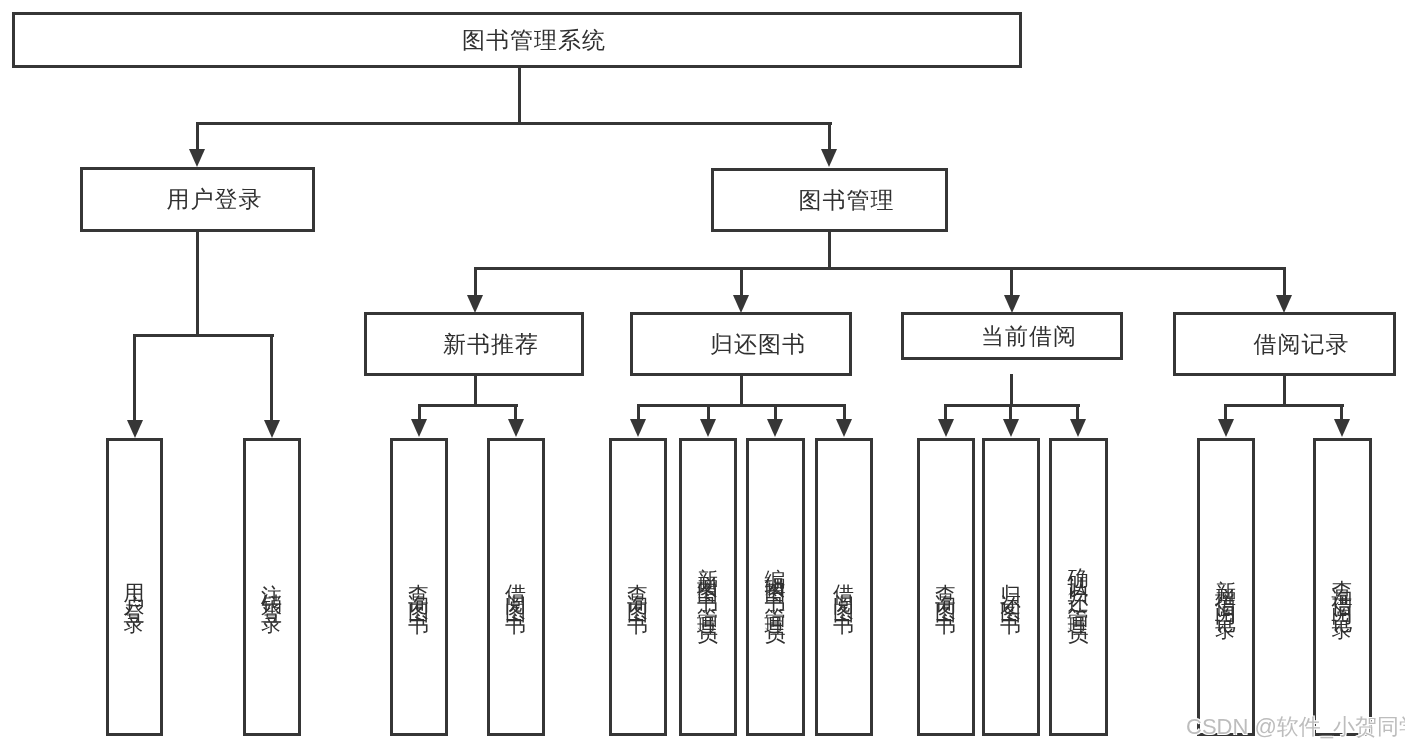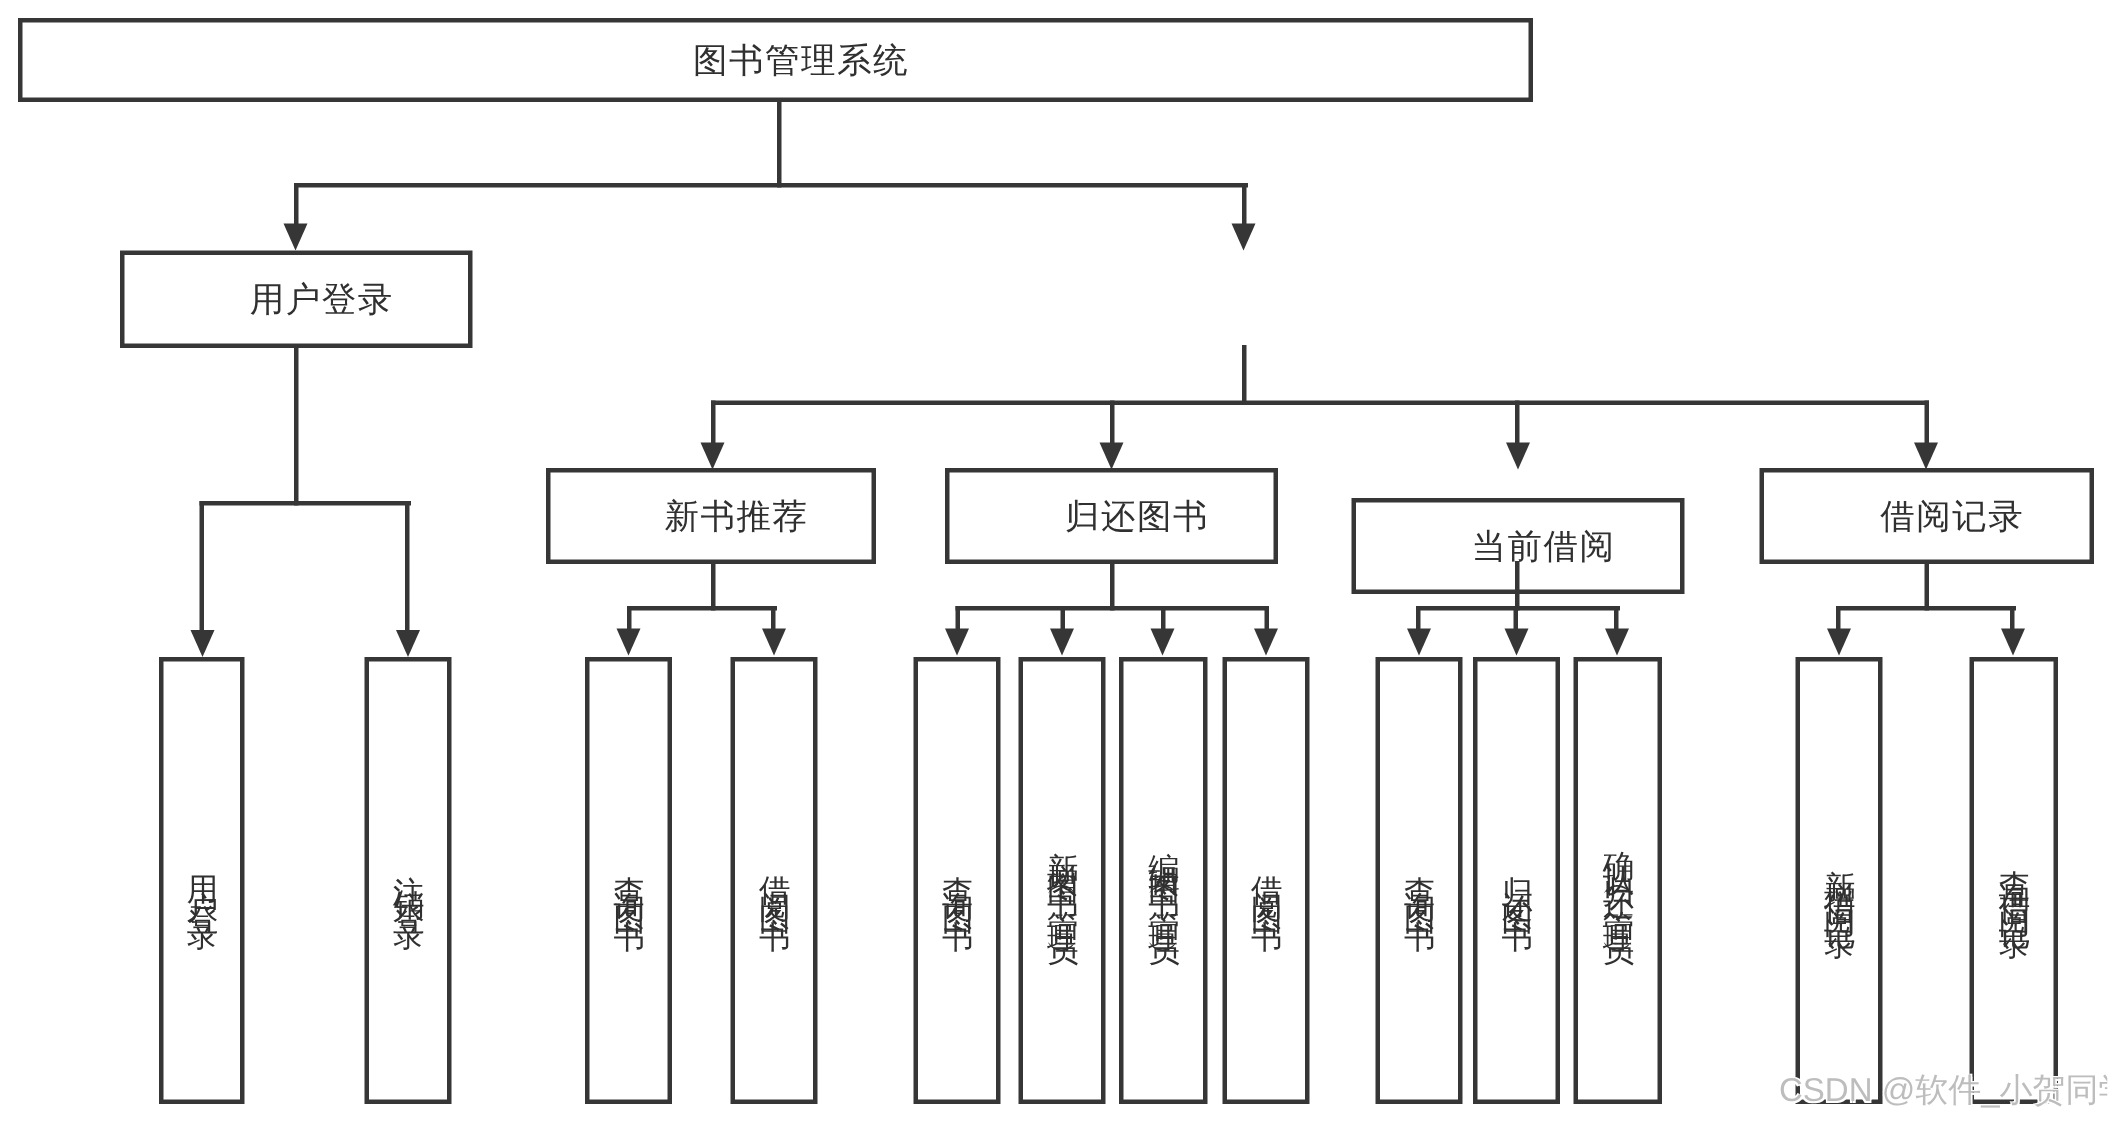--- a/index.html
+++ b/index.html
@@ -43,20 +43,23 @@
   <div class="line" style="left:518px;top:66px;width:3px;height:59px;"></div>
   <div class="line" style="left:196px;top:122px;width:636px;height:3px;"></div>
   <div class="line" style="left:196px;top:122px;width:3px;height:28px;"></div>
   <div class="arrow" style="left:189px;top:149px;"></div>
   <div class="line" style="left:828px;top:122px;width:3px;height:28px;"></div>
   <div class="arrow" style="left:821px;top:149px;"></div>
 
   <div class="box hbox" style="left:80px;top:167px;width:235px;height:65px;">
     <span>用户登录</span>
   </div>
+  <div class="box hbox" style="left:711px;top:168px;width:237px;height:64px;">
+    <span>图书管理</span>
+  </div>
 
   <div class="line" style="left:196px;top:230px;width:3px;height:107px;"></div>
   <div class="line" style="left:133px;top:334px;width:141px;height:3px;"></div>
   <div class="line" style="left:133px;top:334px;width:3px;height:88px;"></div>
   <div class="arrow" style="left:127px;top:420px;"></div>
   <div class="line" style="left:270px;top:334px;width:3px;height:88px;"></div>
   <div class="arrow" style="left:264px;top:420px;"></div>
 
   <div class="line" style="left:828px;top:230px;width:3px;height:40px;"></div>
   <div class="line" style="left:474px;top:267px;width:812px;height:3px;"></div>
@@ -68,21 +71,21 @@
   <div class="arrow" style="left:1004px;top:295px;"></div>
   <div class="line" style="left:1283px;top:267px;width:3px;height:31px;"></div>
   <div class="arrow" style="left:1276px;top:295px;"></div>
 
   <div class="box hbox" style="left:364px;top:312px;width:220px;height:64px;">
     <span>新书推荐</span>
   </div>
   <div class="box hbox" style="left:630px;top:312px;width:222px;height:64px;">
     <span>归还图书</span>
   </div>
-  <div class="box hbox" style="left:901px;top:332px;width:222px;height:64px;">
+  <div class="box hbox" style="left:901px;top:312px;width:222px;height:48px;">
     <span>当前借阅</span>
   </div>
   <div class="box hbox" style="left:1173px;top:312px;width:223px;height:64px;">
     <span>借阅记录</span>
   </div>
 
   <div class="line" style="left:474px;top:374px;width:3px;height:33px;"></div>
   <div class="line" style="left:418px;top:404px;width:100px;height:3px;"></div>
   <div class="line" style="left:418px;top:404px;width:3px;height:16px;"></div>
   <div class="arrow" style="left:411px;top:419px;"></div>

